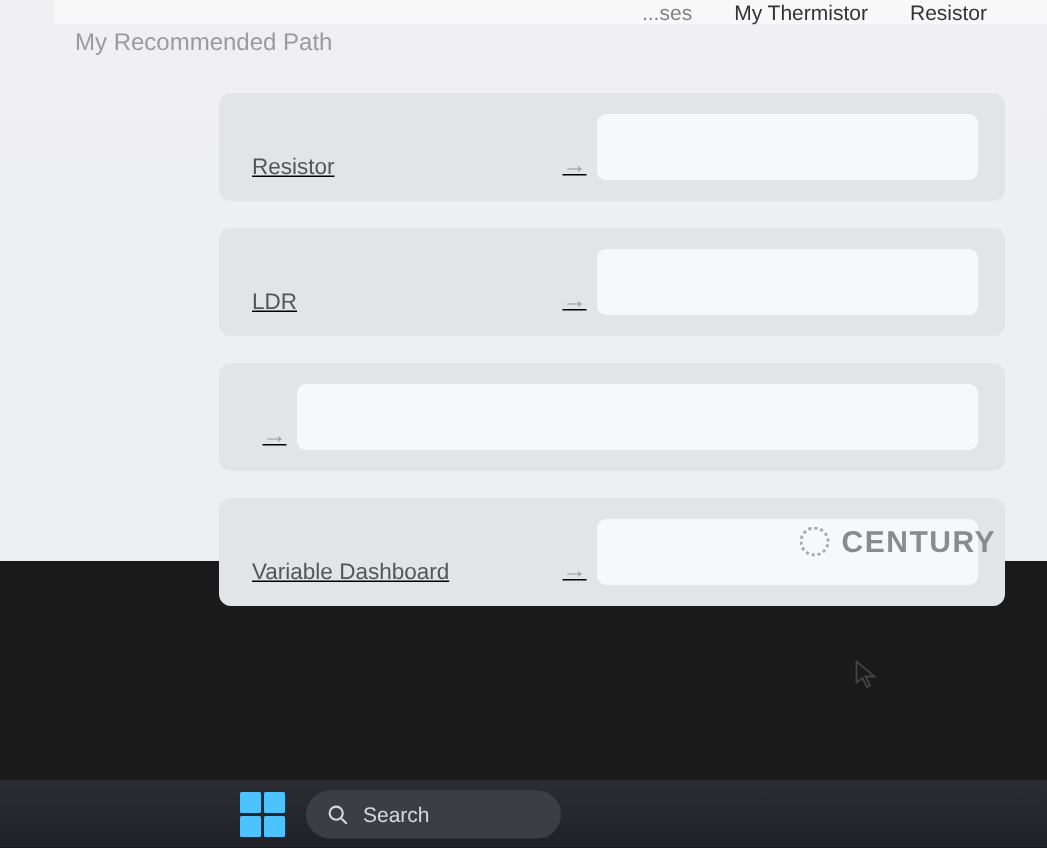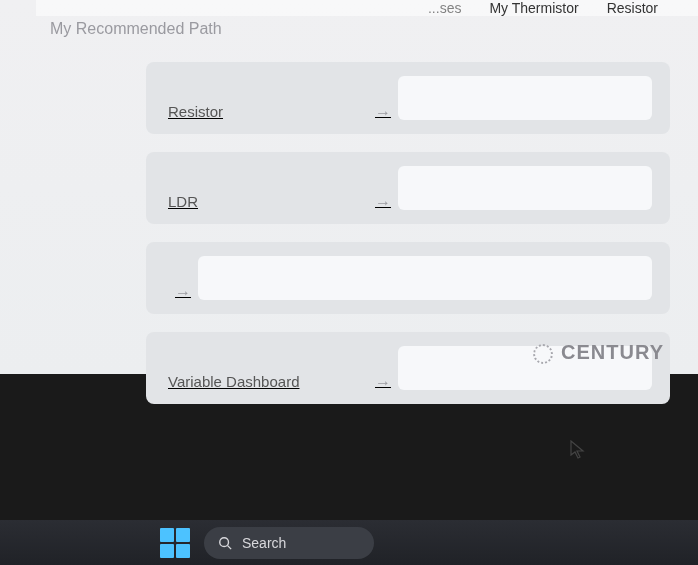--- a/index.html
+++ b/index.html
@@ -77,23 +77,23 @@
   .drop-slot {
     flex: 1;
     background: #f7f8fa;
     border-radius: 6px;
     height: 44px;
   }
 
   .brand {
     position: absolute;
     right: 34px;
-    bottom: 10px;
-    display: flex;
-    align-items: flex-end;
+    bottom: 0;
+    display: flex;
+    align-items: flex-start;
     gap: 8px;
     color: #8a8a90;
     font-weight: 700;
     font-size: 20px;
     letter-spacing: 1px;
   }
   .brand-icon {
     width: 20px; height: 20px;
     position: relative;
   }

